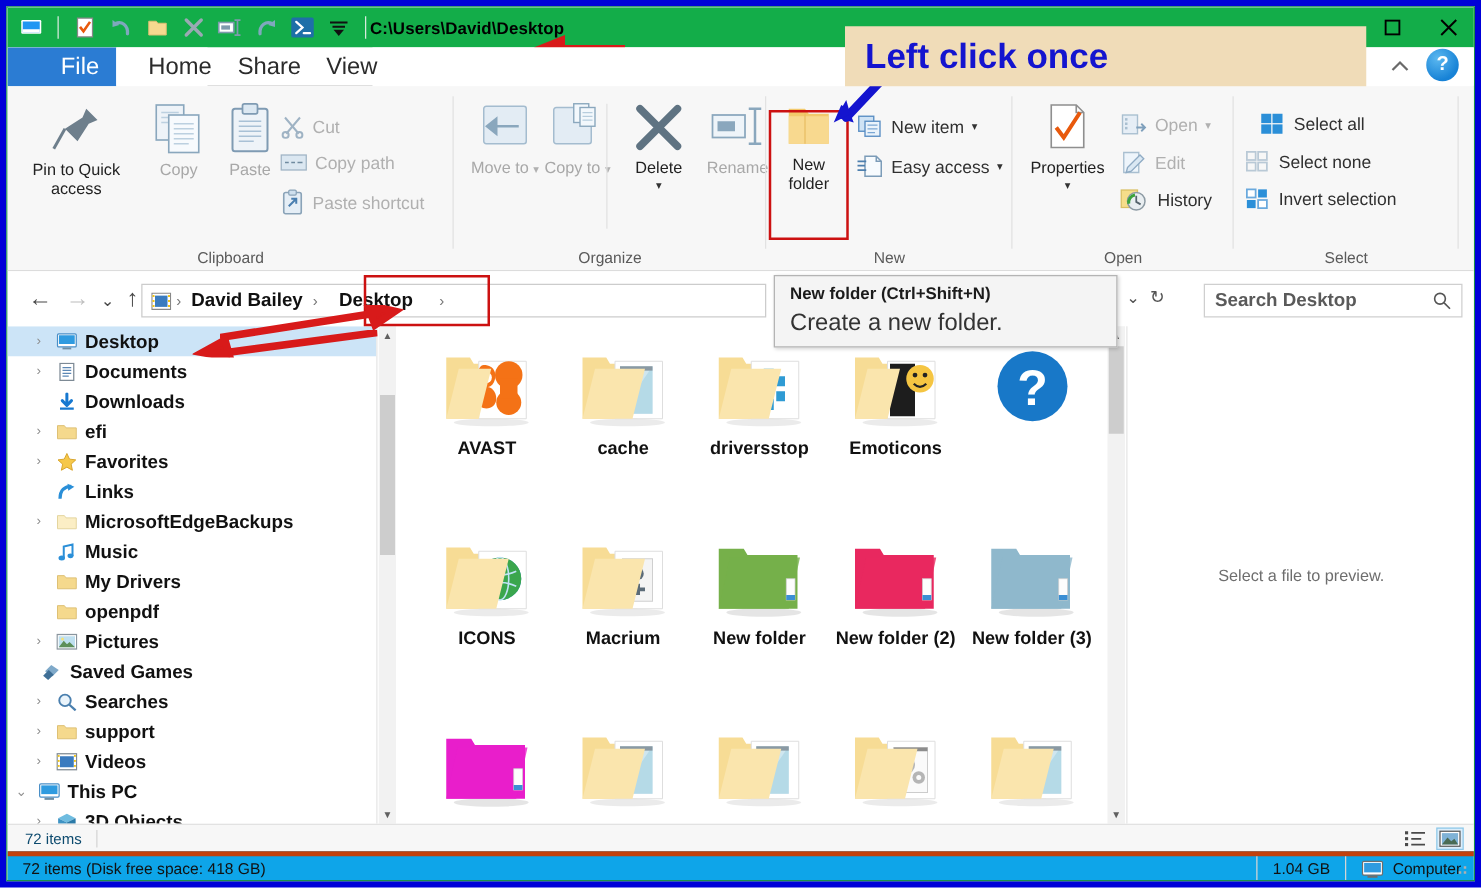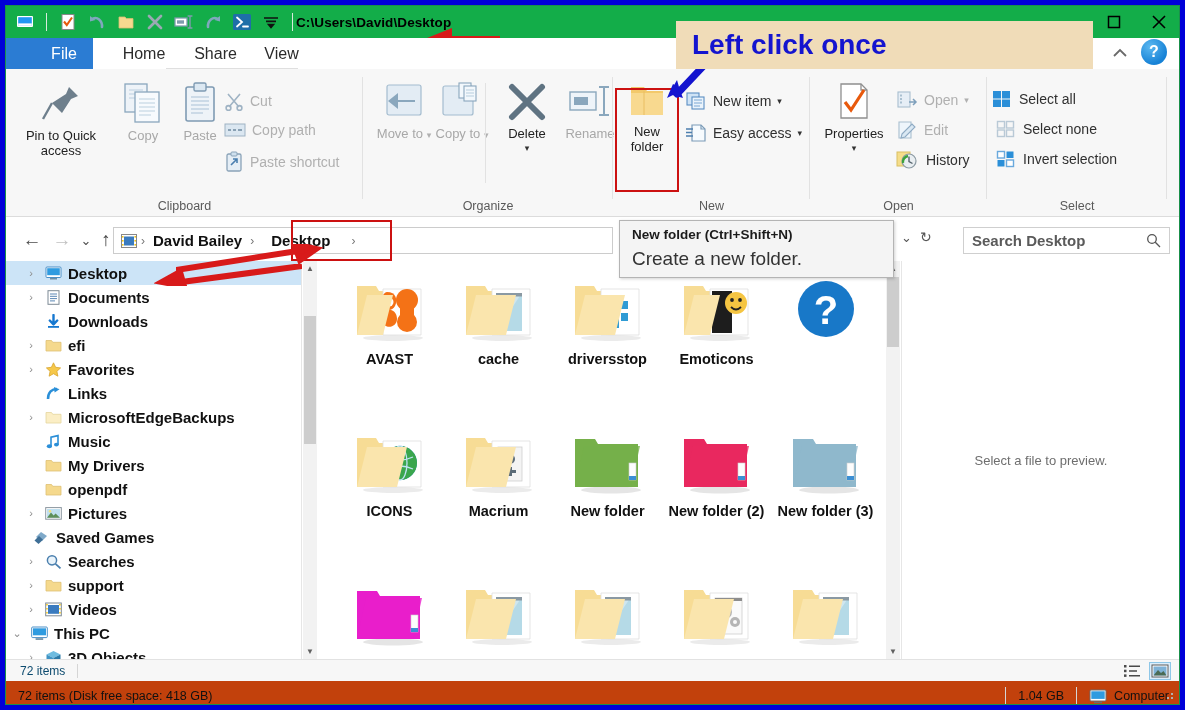--- a/index.html
+++ b/index.html
@@ -47,21 +47,21 @@
     font-family:"Liberation Sans", sans-serif;
   }
 
   
   .tabrow {
     position:absolute; left:0; top:32px; width:1175px; height:31px;
     background:#fff; border-bottom:1px solid #dfdfdf;
   }
   .tab {
     position:absolute; top:0; height:31px; display:flex; align-items:center;
-    justify-content:center; font-size:16px; color:#2b2b2b;padding-left:29px;
+    justify-content:center; font-size:19px; color:#2b2b2b;padding-left:29px;
   }
   .tab.file { left:0; width:87px; background:#2b7cd3; color:#fff; }
   .tab.home { left:87px; width:73px; background:#fff; }
   .tab.share { left:160px; width:70px; }
   .tab.view { left:230px; width:62px; }
   .tabrow-fill { position:absolute; left:292px; top:0; right:0; height:31px; background:#fff; }
 
   .collapse-btn {
     position:absolute; right:45px; top:34px; width:28px; height:26px;
     display:flex; align-items:center; justify-content:center;
@@ -196,21 +196,21 @@
     position:absolute; left:0; top:653px; width:1175px; height:22px;
     background:#f7f7f7; border-top:1px solid #e2e2e2; display:flex; align-items:center;
   }
   .statusA .txt { font-size:12px; color:#0c4a6e; padding-left:14px; }
   .viewtoggles { position:absolute; right:10px; top:2px; display:flex; gap:6px; }
   .vt { width:22px; height:18px; display:flex; align-items:center; justify-content:center; border:1px solid transparent; }
   .vt.active { border:1px solid #8ec7e8; background:#dceefb; }
 
   .statusB {
     position:absolute; left:0; top:675px; width:1175px; height:24px;
-    background:#c2410c; border-top:6px solid #c2410c; display:flex; align-items:center;
+    background:#0ea5e9; border-top:4px solid #c2410c; display:flex; align-items:center;
   }
   .statusB .cell { font-size:12.5px; color:#111; padding:0 12px; height:100%; display:flex; align-items:center; }
   .statusB .cell.b { border-left:1px solid #d5d5d5; }
   .grip { position:absolute; right:6px; bottom:4px; width:10px; height:10px; }
 
   svg { display:block; }
 </style>
 </head>
 <body>
 
@@ -487,21 +487,21 @@
           <path d="M13 6.5 v5 l3.5 2" stroke="#55646d" stroke-width="1.4" fill="none"></path>
           <path d="M7 13 a6 6 0 0 1 5-7" stroke="#3ba33b" stroke-width="2.4" fill="none"></path>
         </svg>
         <span>History</span>
       </div>
       <div class="group-label">Open</div>
       <div class="group-div" style="left:176px;"></div>
     </div>
 
     <div class="group" style="left:981px; width:180px;">
-      <div class="smallbtn" style="left:4px; top:20px;">
+      <div class="smallbtn" style="left:20px; top:20px;">
         <svg width="22" height="20" viewBox="0 0 22 20">
           <rect x="2" y="2" width="8" height="7.5" fill="#2b8fd8"></rect>
             <rect x="11" y="2" width="8" height="7.5" fill="#2b8fd8"></rect>
           <rect x="2" y="10.5" width="8" height="7.5" fill="#2b8fd8"></rect>
             <rect x="11" y="10.5" width="8" height="7.5" fill="#2b8fd8"></rect>
         </svg>
         <span>Select all</span>
       </div>
       <div class="smallbtn" style="left:8px; top:50px;">
         <svg width="22" height="20" viewBox="0 0 22 20">

